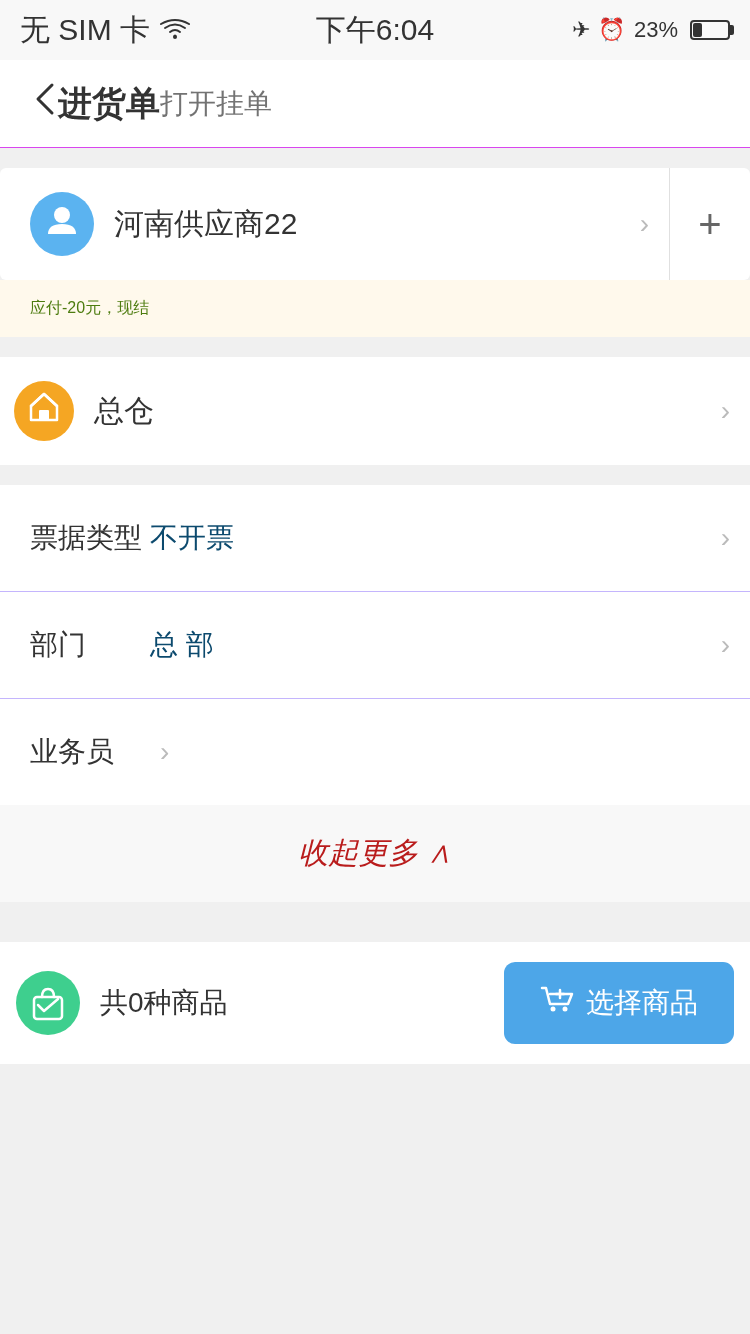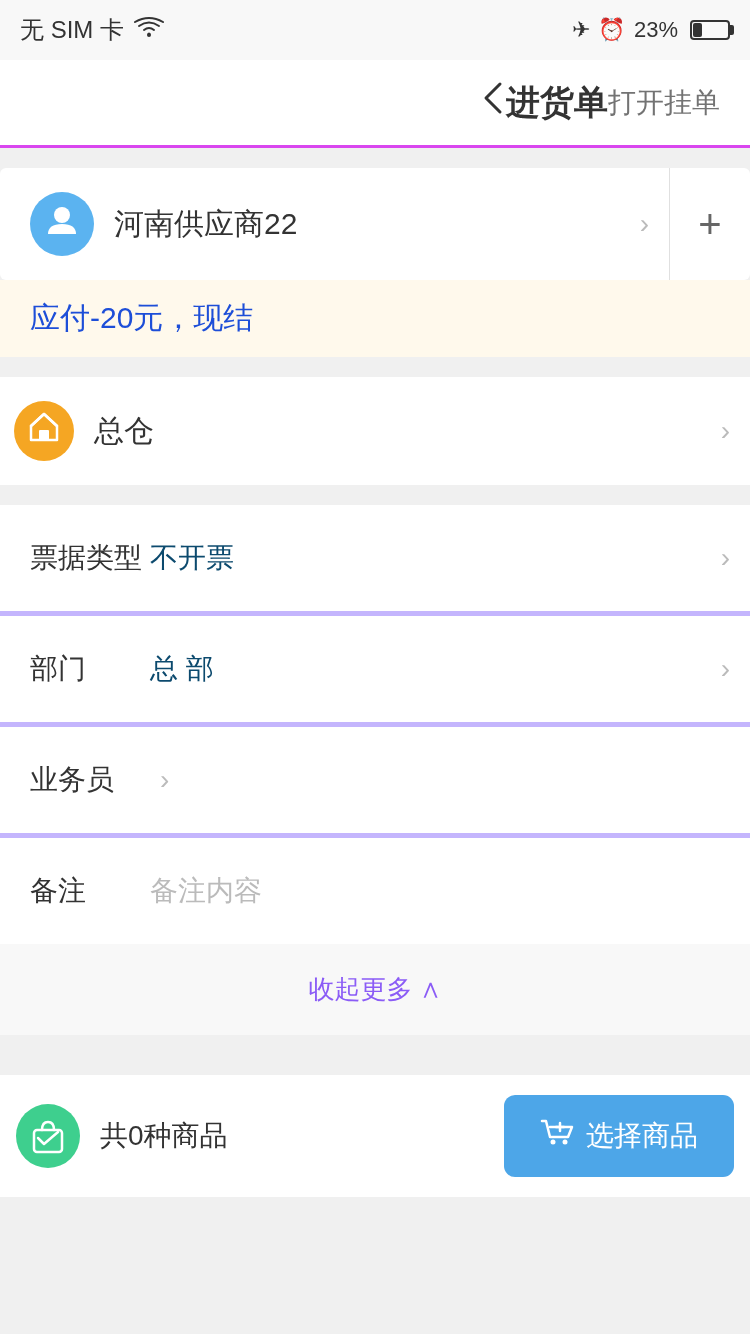--- a/index.html
+++ b/index.html
@@ -23,21 +23,21 @@
       align-items: center;
       justify-content: space-between;
       padding: 0 20px;
       font-size: 24px;
       color: #333;
     }
     .status-left {
       display: flex;
       align-items: center;
       gap: 10px;
-      font-size: 24px;
+      font-size: 30px;
     }
     .status-center {
       font-size: 30px;
       font-weight: 500;
       position: absolute;
       left: 50%;
       transform: translateX(-50%);
     }
     .status-right {
       display: flex;
@@ -75,23 +75,23 @@
       border-radius: 2px;
     }
 
     
     .nav-bar {
       width: 750px;
       height: 88px;
       background: #fff;
       display: flex;
       align-items: center;
-      justify-content: flex-end;
+      justify-content: flex-start;
       padding: 0 30px;
-      border-bottom: 3px solid #d946ef;
+      border-bottom: 1px solid #d946ef;
     }
     .nav-back {
       font-size: 36px;
       color: #333;
       cursor: pointer;
     }
     .nav-title {
       font-size: 34px;
       font-weight: 600;
       color: #333;
@@ -154,22 +154,22 @@
       justify-content: center;
       font-size: 40px;
       color: #666;
       cursor: pointer;
     }
 
     
     .notice-bar {
       background: #fff9ec;
       padding: 18px 30px;
-      font-size: 30px;
-      color: #1d4ed8;
+      font-size: 16px;
+      color: #4d7c0f;
     }
 
     
     .warehouse-section {
       background: #fff;
       display: flex;
       align-items: center;
       padding: 24px 20px 24px 14px;
     }
     .warehouse-icon {
@@ -194,21 +194,21 @@
     }
 
     
     .form-section {
       background: #fff;
     }
     .form-row {
       display: flex;
       align-items: center;
       padding: 34px 20px 34px 30px;
-      border-bottom: 5px solid #c4b5fd;
+      border-bottom: 1px solid #c4b5fd;
     }
     .form-row:last-child {
       border-bottom: none;
     }
     .form-label {
       font-size: 28px;
       color: #333;
       width: 120px;
       flex-shrink: 0;
     }
@@ -221,23 +221,24 @@
       color: #bbb;
     }
 
     
     .collapse-row {
       background: #f8f8f8;
       display: flex;
       align-items: center;
       justify-content: center;
       padding: 28px 0;
-      font-size: 26px;
-      color: #8b5cf6;
+      font-size: 30px;
+      color: #b91c1c;
       cursor: pointer;
+      font-style: italic;
     }
 
     
     .bottom-bar {
       background: #fff;
       display: flex;
       align-items: center;
       padding: 20px 16px;
       margin-top: 20px;
     }
@@ -279,20 +280,21 @@
     <span>
       <svg width="30" height="22" viewBox="0 0 30 22">
         <path d="M15 18 L15 18" stroke="#333" stroke-width="3" stroke-linecap="round"></path>
         <path d="M10 14 Q15 10 20 14" stroke="#333" stroke-width="2" fill="none" stroke-linecap="round"></path>
         <path d="M5 10 Q15 3 25 10" stroke="#333" stroke-width="2" fill="none" stroke-linecap="round"></path>
         <path d="M1 6 Q15 -2 29 6" stroke="#333" stroke-width="2" fill="none" stroke-linecap="round"></path>
         <circle cx="15" cy="19" r="2" fill="#333"></circle>
       </svg>
     </span>
   </div>
+  <div class="status-center">下午6:04</div>
   <div class="status-right">
     <span>✈</span>
     <span>⏰</span>
     <span>23%</span>
     <span class="battery">
       <span class="battery-fill"></span>
     </span>
   </div>
 </div>
 
@@ -358,24 +360,20 @@
     <span class="form-label">部门</span>
     <span class="form-value">总 部</span>
     <span class="chevron">›</span>
   </div>
 
   <div class="form-row">
     <span class="form-label">业务员</span>
     <span class="chevron">›</span>
   </div>
 
-  <div class="form-row">
-    <span class="form-label">备注</span>
-    <span class="form-value placeholder">备注内容</span>
-  </div>
 
 </div>
 
 <div class="collapse-row">
   <span>收起更多 ∧</span>
 </div>
 
 <div class="gap"></div>
 
 <div class="bottom-bar">

